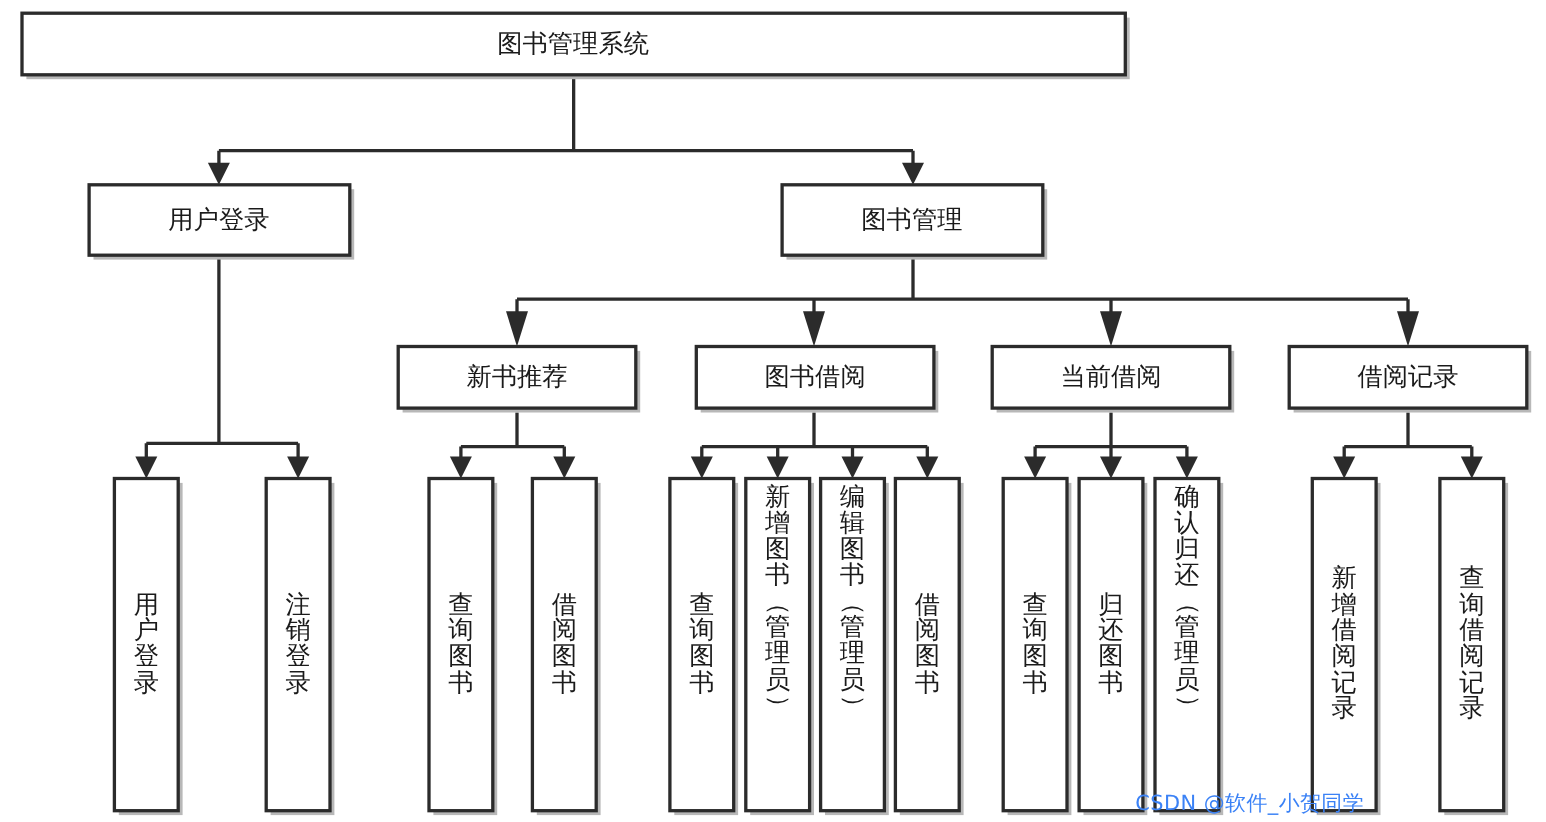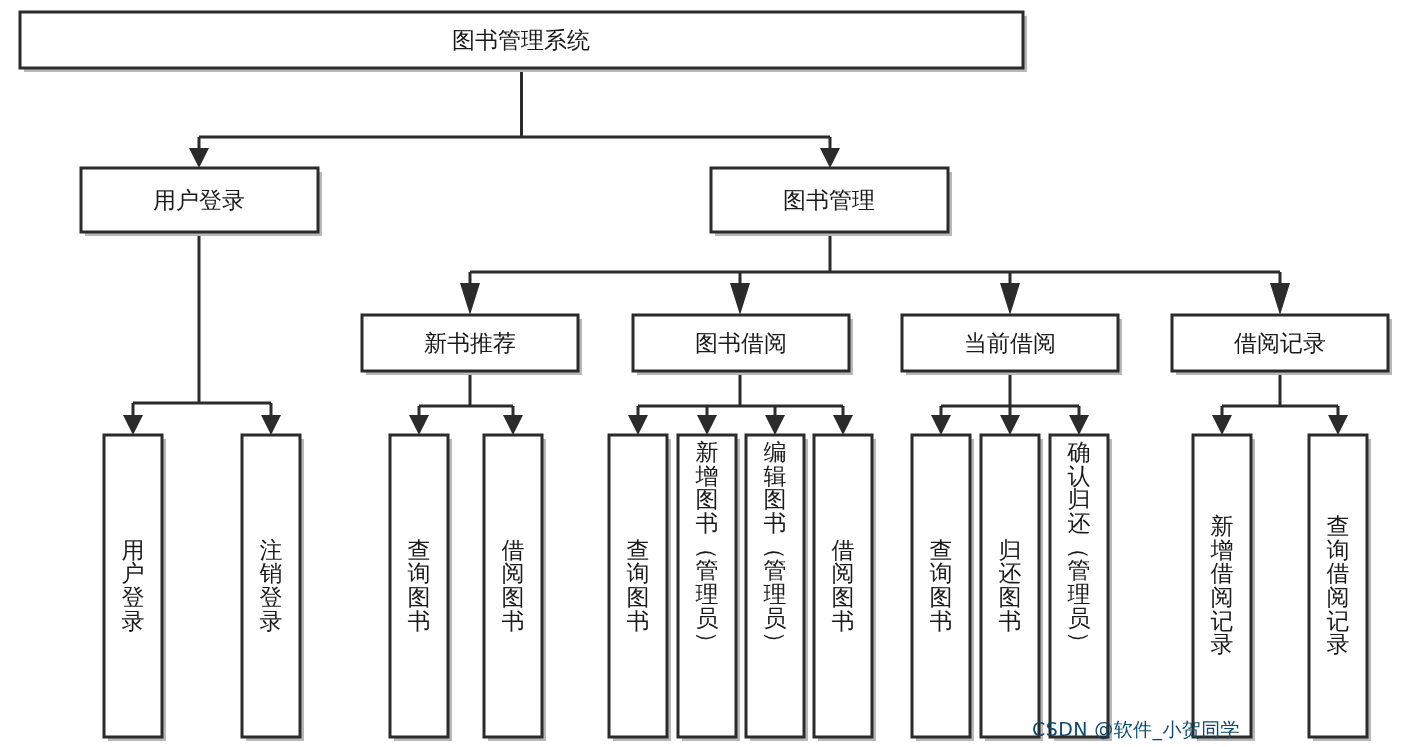--- a/index.html
+++ b/index.html
@@ -73,21 +73,21 @@
   .node-label-v span.rot {
     display: block;
     transform: rotate(90deg);
   }
   #watermark {
     position: absolute;
     right: 8px;
     bottom: 4px;
     font-family: "DejaVu Sans", "Liberation Sans", sans-serif;
     font-size: 19px;
-    color: #0c4a6e;
+    color: #3b82f6;
     letter-spacing: 0.4px;
     white-space: pre;
     pointer-events: none;
   }
 </style>
 </head>
 <body>
 
 <div id="diagram-root">
 

